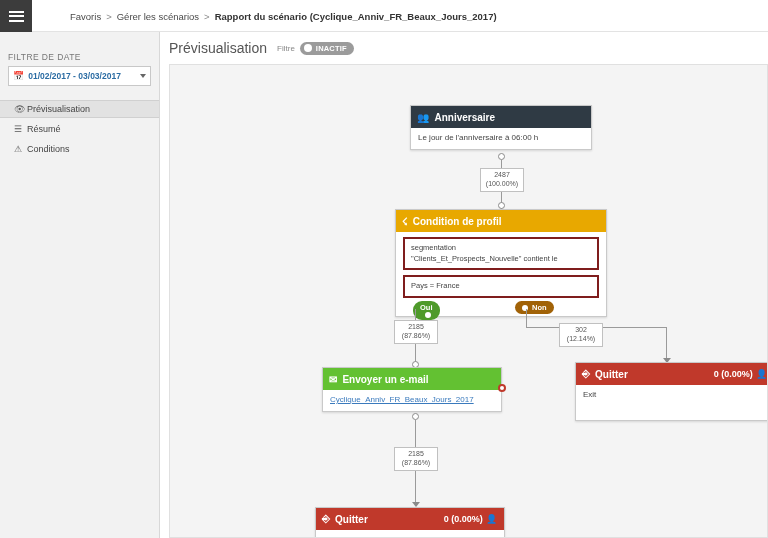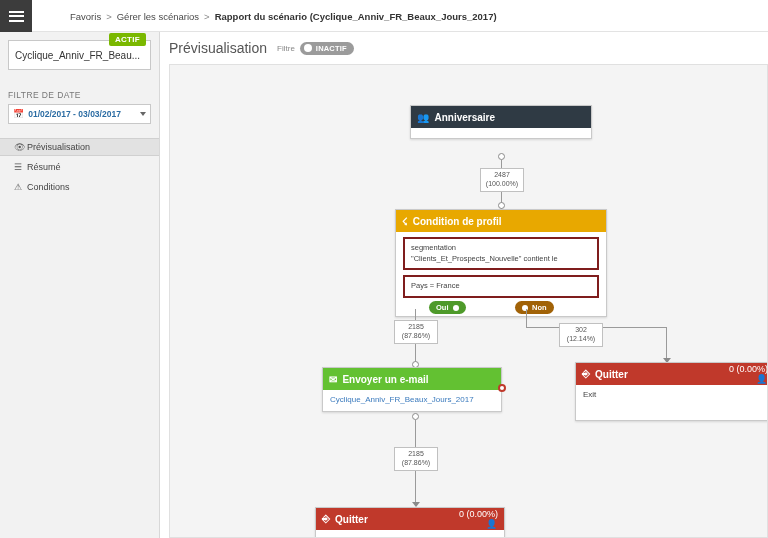--- a/index.html
+++ b/index.html
@@ -122,28 +122,28 @@
     background: #ffffff;
     border: 1px solid #c9c9c9;
     box-shadow: 0 1px 2px rgba(0,0,0,0.12);
   }
   .node-head {
     height: 22px; display: flex; align-items: center;
     padding: 0 6px; color: #ffffff; font-size: 10px; font-weight: bold;
   }
   .node-head .hico { margin-right: 5px; font-size: 10px; }
   .node-head .right {
-    margin-left: auto; font-size: 9px; font-weight: normal; display: flex; align-items: flex-end; flex-direction: column;
+    margin-left: auto; font-size: 9px; font-weight: bold; display: flex; align-items: flex-start;
   }
   .node-body {
     padding: 5px 7px;
     font-size: 8px; color: #444; line-height: 1.35;
     background: #ffffff;
   }
-  .node-body .lnk { color: #3a7abd; }
+  .node-body .lnk { color: #3a7abd; text-decoration: underline; }
 
   .head-anniv { background: #2f3a44; }
   .head-cond  { background: #e8a800; }
   .head-mail  { background: #63c132; }
   .head-quit  { background: #c0392b; }
 
   .inner-box {
     border: 2px solid #7f1d1d; background: #fff;
     padding: 4px 6px; font-size: 7.5px; color: #444; line-height: 1.4;
     margin-bottom: 5px;
@@ -200,24 +200,20 @@
   <div class="breadcrumb">
     <span class="crumb">Favoris</span>
     <span class="sep">&gt;</span>
     <span class="crumb">Gérer les scénarios</span>
     <span class="sep">&gt;</span>
     <span class="crumb current">Rapport du scénario (Cyclique_Anniv_FR_Beaux_Jours_2017)</span>
   </div>
 </div>
 
 <div class="sidebar">
-  <div class="scenario-box">
-    <span class="badge-actif">ACTIF</span>
-    <span>Cyclique_Anniv_FR_Beau...</span>
-  </div>
 
   <div class="section-label">FILTRE DE DATE</div>
 
   <div class="date-filter">
     <span class="cal">📅</span>
     <span>01/02/2017 - 03/03/2017</span>
     <span class="caret"></span>
   </div>
 
   <div class="nav">
@@ -247,20 +243,21 @@
   </div>
 
   <div class="canvas">
 
     <div class="node" style="left:240px; top:40px; width:182px;">
       <div class="node-head head-anniv">
         <span class="hico">👥</span>
         <span>Anniversaire</span>
       </div>
       <div class="node-body">
+        <div>Le jour de l'anniversaire à 06:00 h</div>
       </div>
     </div>
 
     <div class="dot" style="left:327.5px; top:88px;"></div>
     <div class="vline" style="left:331px; top:95px; height:49px;"></div>
     <div class="count-box" style="left:310px; top:103px; width:44px;">
       <div>2487</div>
       <div>(100.00%)</div>
     </div>
     <div class="dot" style="left:327.5px; top:137px;"></div>
@@ -274,21 +271,21 @@
         <div class="inner-box">
           <div>segmentation</div>
           <div>"Clients_Et_Prospects_Nouvelle" contient le</div>
         </div>
         <div class="inner-box">
           <div>Pays =  France</div>
         </div>
       </div>
     </div>
 
-    <div class="pill pill-yes" style="left:259px; top:236px;">
+    <div class="pill pill-yes" style="left:243px; top:236px;flex-direction:column;">
       <span>Oui</span>
       <span class="pdot"></span>
     </div>
     <div class="pill pill-no" style="left:345px; top:236px;">
       <span class="pdot left"></span>
       <span>Non</span>
     </div>
 
     <div class="vline" style="left:245px; top:244px; height:58px;"></div>
     <div class="count-box" style="left:224px; top:255px; width:44px;">

